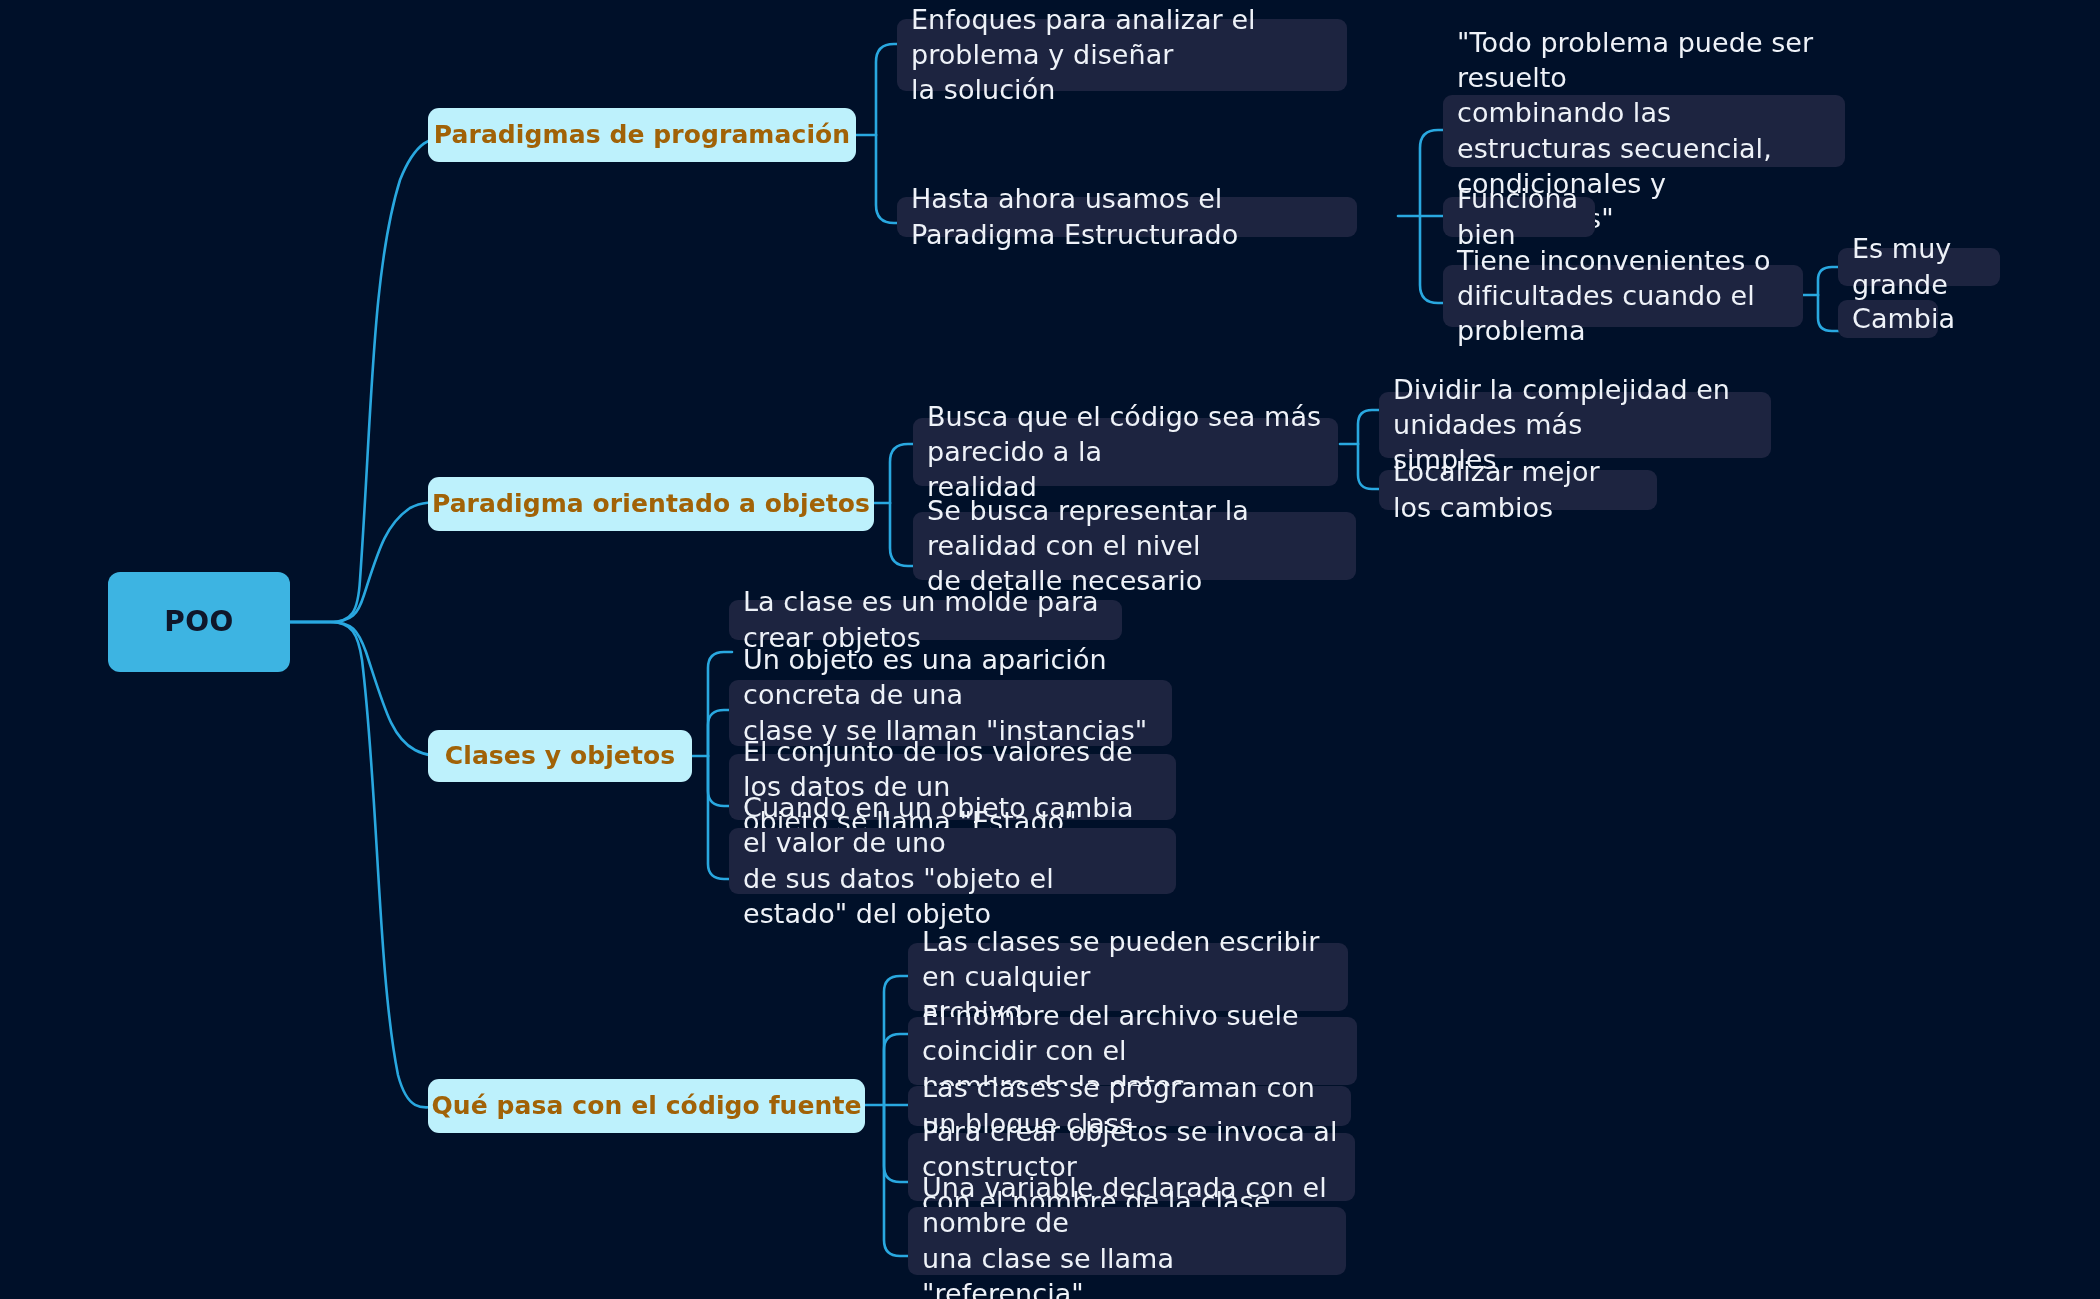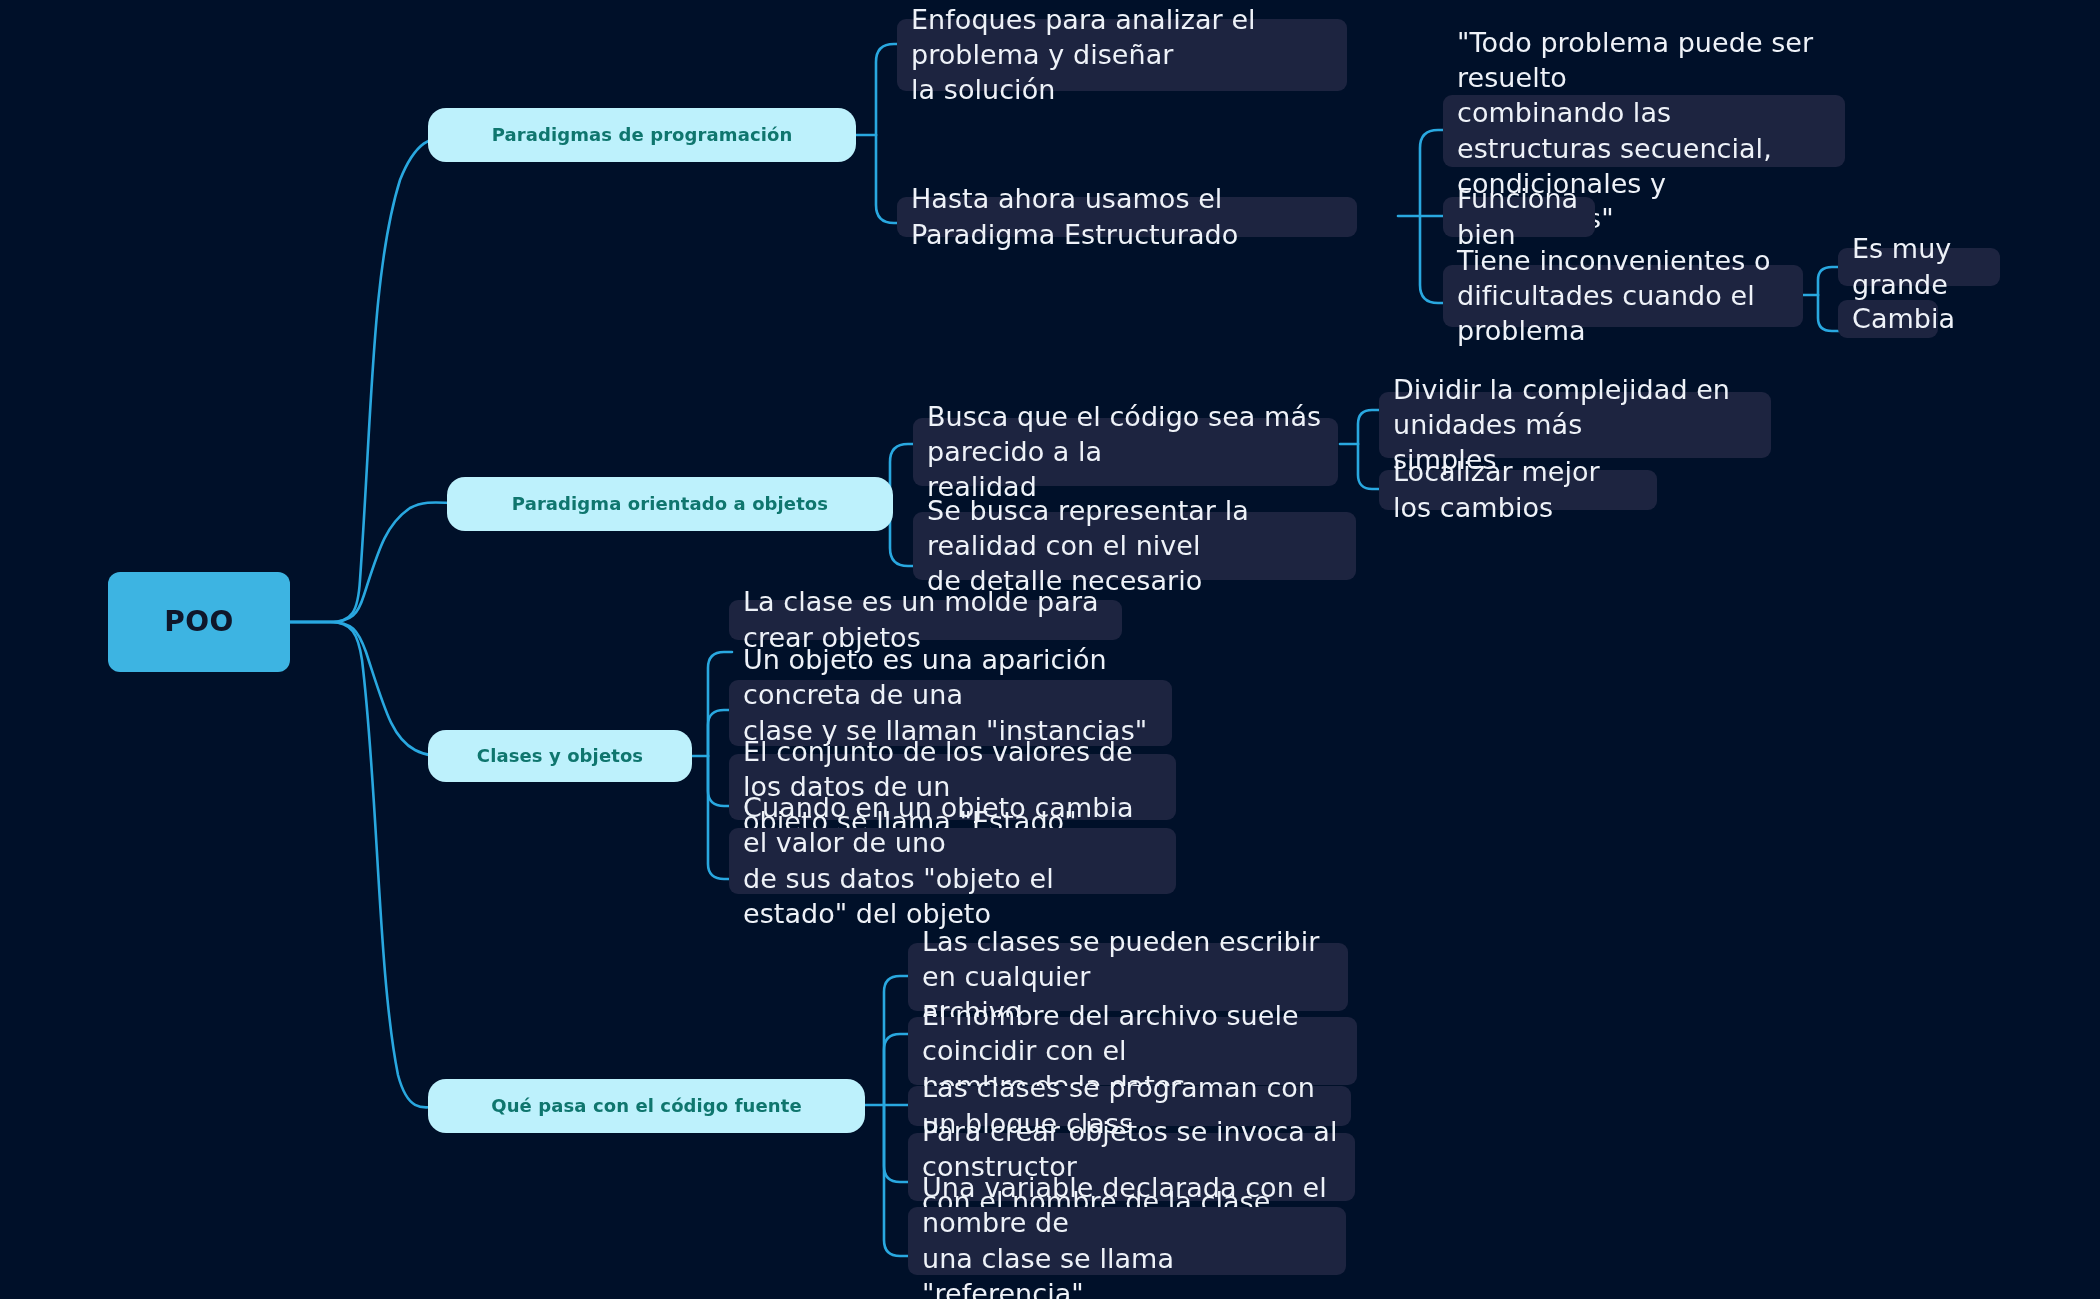--- a/index.html
+++ b/index.html
@@ -37,25 +37,25 @@
     color: #0f172a;
     font-size: 28px;
     font-weight: 700;
     justify-content: center;
     border-radius: 12px;
     letter-spacing: 0.5px;
   }
   
   .node.branch {
     background: #bdf1fc;
-    color: #0f766e;
-    font-size: 18px;
+    color: #a16207;
+    font-size: 25px;
     font-weight: 700;
     justify-content: center;
-    border-radius: 18px;
+    border-radius: 11px;
     letter-spacing: 0.1px;
   }
   
   .node.leaf {
     background: #1d2440;
     color: #eef2f8;
     font-size: 27px;
     font-weight: 400;
     padding: 10px 14px 11px 14px;
     border-radius: 9px;
@@ -147,21 +147,21 @@
   </div>
 
   <div class="node leaf" style="left:1838px; top:248px; width:162px; height:38px;">
     <span>Es muy grande</span>
   </div>
 
   <div class="node leaf" style="left:1838px; top:300px; width:100px; height:38px;">
     <span>Cambia</span>
   </div>
 
-  <div class="node branch" style="left:428px; top:477px; width:446px; height:54px;margin-left:19px;">
+  <div class="node branch" style="left:428px; top:477px; width:446px; height:54px;">
     <span>Paradigma orientado a objetos</span>
   </div>
 
   <div class="node leaf" style="left:913px; top:418px; width:425px; height:68px;">
     <span>Busca que el código sea más parecido a la
 realidad</span>
   </div>
 
   <div class="node leaf" style="left:913px; top:512px; width:443px; height:68px;">
     <span>Se busca representar la realidad con el nivel

